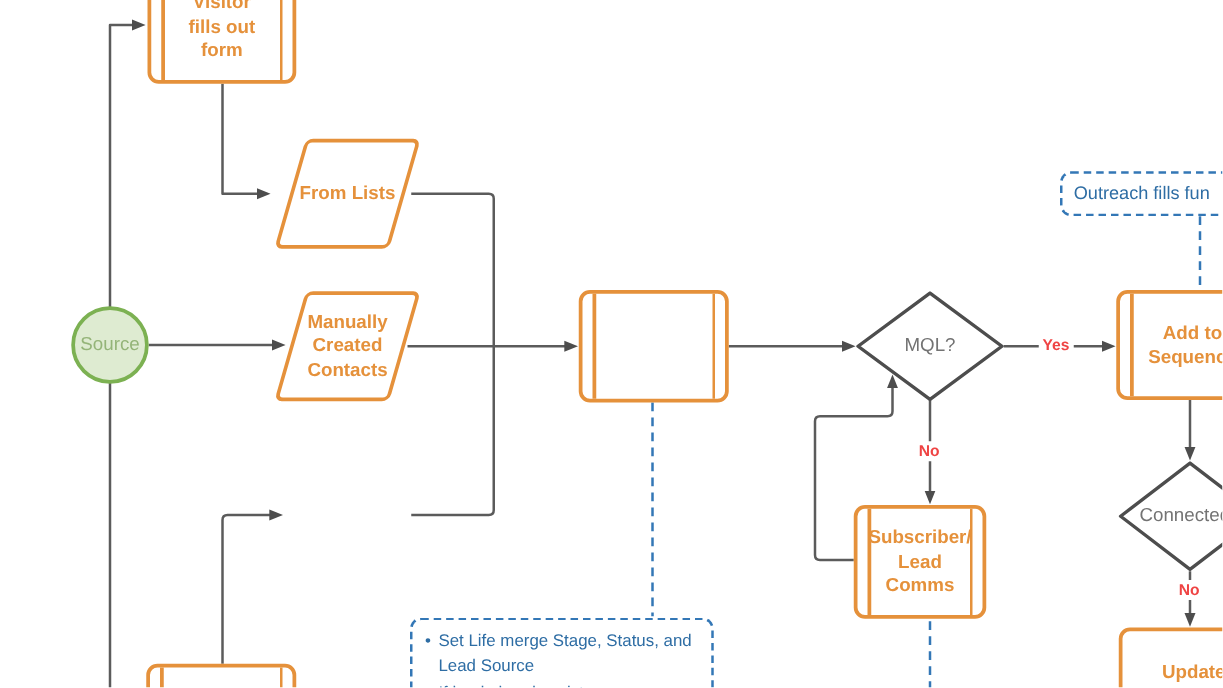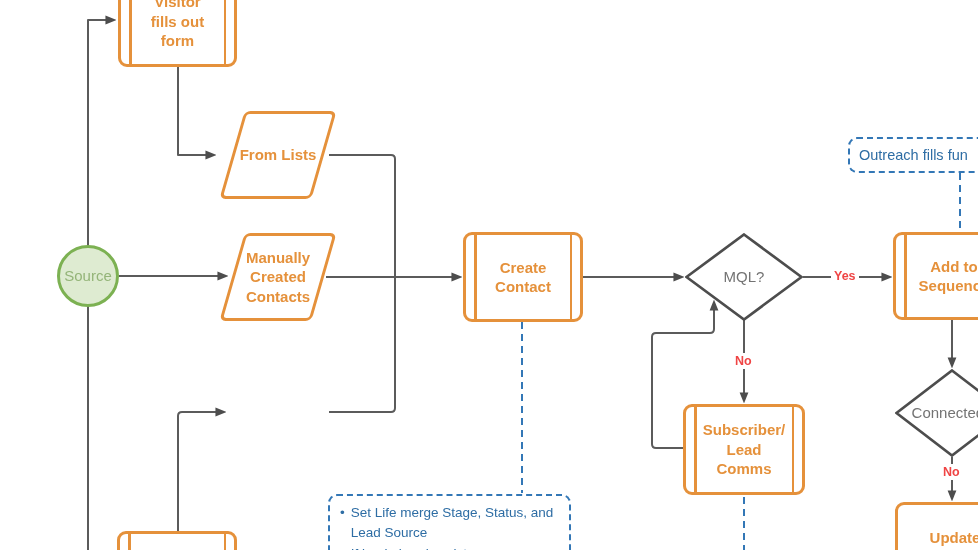--- a/index.html
+++ b/index.html
@@ -102,32 +102,30 @@
 
 
   <div class="node pp" style="left:117px;top:531px;width:120px;height:80px;">
     <span class="bar l"></span>
     <span class="bar r"></span>
   </div>
 
   <div class="node pp" style="left:463px;top:232px;width:120px;height:90px;">
     <span class="bar l"></span>
     <span class="bar r"></span>
-    <div class="lbl orange">Create
-Contact</div>
   </div>
 
   <div class="node diamond" style="left:685px;top:233px;width:118px;height:88px;">
     <svg width="118" height="88">
       <polygon points="59,1.5 116.5,44 59,86.5 1.5,44" fill="#fff" stroke="#4D4D4D" stroke-width="2.7"></polygon>
     </svg>
     <div class="lbl dark">MQL?</div>
   </div>
 
-  <div class="node pp" style="left:683px;top:404px;width:122px;height:91px;">
+  <div class="node pp" style="left:683px;top:404px;width:106px;height:91px;">
     <span class="bar l"></span>
     <span class="bar r"></span>
     <div class="lbl orange">Subscriber/
 Lead
 Comms</div>
   </div>
 
   <div class="node pp" style="left:893px;top:232px;width:122px;height:88px;">
     <span class="bar l"></span>
 

